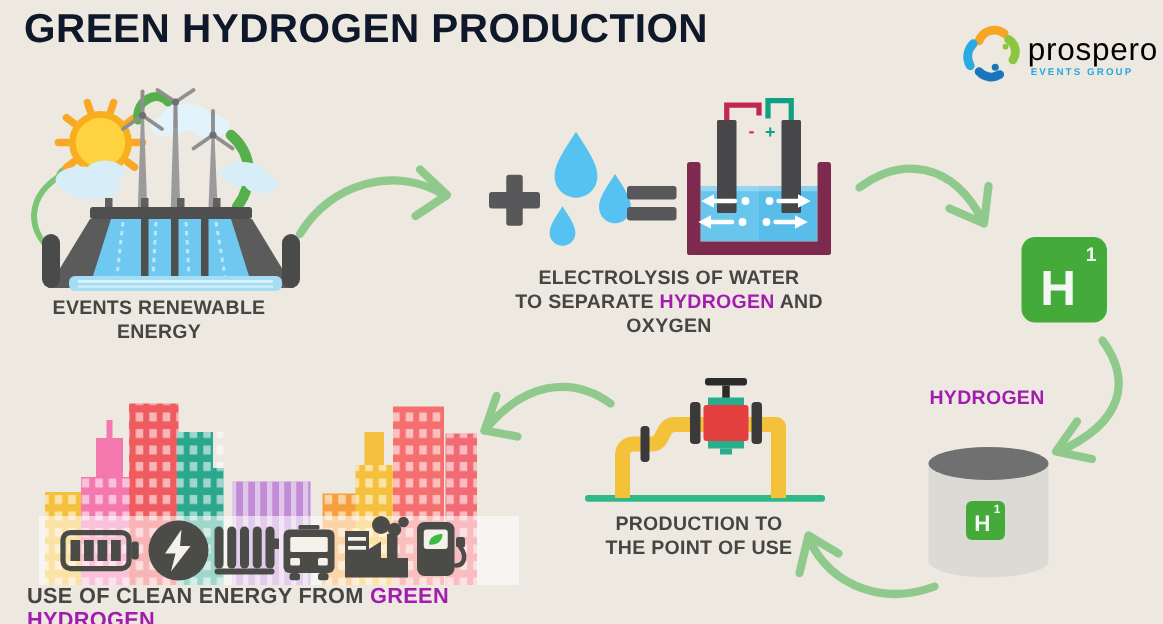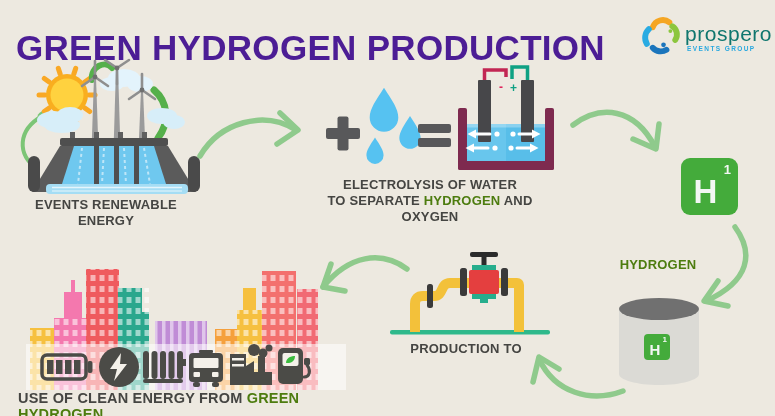--- a/index.html
+++ b/index.html
@@ -1,37 +1,37 @@
 <!DOCTYPE html>
 <html><head>
 <meta charset="utf-8">
 <style>
   html,body{margin:0;padding:0;}
   .canvas{position:relative;width:775px;height:416px;background:#EDE9E0;overflow:hidden;
           font-family:"Liberation Sans",sans-serif;}
   .abs{position:absolute;}
-  .title{left:16px;top:28px;font-size:35px;font-weight:800;color:#4c1d95;letter-spacing:0.3px;margin:0;}
+  .title{left:16px;top:4px;font-size:27px;font-weight:800;color:#0f172a;letter-spacing:0.3px;margin:0;}
   .lbl{font-weight:bold;color:#454542;font-size:13px;line-height:16px;text-align:center;letter-spacing:0.2px;}
-  .green-txt{color:#4d7c0f;}
+  .green-txt{color:#a21caf;}
   .logo{left:640px;top:8px;width:132px;height:58px;display:flex;align-items:center;}
   .logo-text{display:flex;flex-direction:column;margin-left:2px;}
-  .logo-name{font-size:21px;color:#0f766e;letter-spacing:0.5px;line-height:21px;}
+  .logo-name{font-size:21px;color:#000000;letter-spacing:0.5px;line-height:21px;}
   .logo-tag{font-size:6.5px;font-weight:bold;color:#29A8DF;letter-spacing:1.4px;margin-top:1px;padding-left:2px;}
   .h-tile{left:681px;top:158px;width:57px;height:57px;background:#44AB3B;border-radius:9px;}
   .h-tile .sym{position:absolute;left:0;right:8px;top:10px;bottom:0;display:flex;align-items:center;justify-content:center;
                font-size:33px;font-weight:bold;color:#F2F7F4;}
   .h-tile .num{position:absolute;top:4px;right:7px;font-size:13px;font-weight:bold;color:#F2F7F4;}
   .h-badge{left:644px;top:334px;width:26px;height:26px;background:#44AB3B;border-radius:4px;}
   .h-badge .sym{position:absolute;left:0;right:4px;top:4px;bottom:0;display:flex;align-items:center;justify-content:center;
                 font-size:15px;font-weight:bold;color:#F2F7F4;}
   .h-badge .num{position:absolute;top:1px;right:3px;font-size:8px;font-weight:bold;color:#F2F7F4;}
   .storage-lbl{left:602px;top:257px;width:112px;font-size:13px;line-height:15px;}
   .transport-lbl{left:390px;top:341px;width:152px;}
   .usage-lbl{left:18px;top:390px;width:360px;font-size:14.5px;text-align:left;}
-  .elec-lbl{left:300px;top:177px;width:260px;}
+  .elec-lbl{left:316px;top:177px;width:260px;}
   .renew-lbl{left:6px;top:197px;width:200px;}
 </style>
 </head>
 <body>
 
 <div class="canvas">
 
   <h1 class="abs title">GREEN HYDROGEN PRODUCTION</h1>
 
   <div class="abs logo">
@@ -244,20 +244,21 @@
       <rect x="84" y="15" width="24" height="5" fill="#27AE8D"></rect>
       <rect x="81" y="20" width="30" height="24" rx="2" fill="#E43F3F"></rect>
       <rect x="84" y="44" width="24" height="5" fill="#27AE8D"></rect>
       <rect x="92" y="49" width="8" height="4" fill="#27AE8D"></rect>
       <rect x="72" y="18" width="7" height="28" rx="2.5" fill="#3A3A3A"></rect>
       <rect x="113" y="18" width="7" height="28" rx="2.5" fill="#3A3A3A"></rect>
     </g>
   </svg>
   <div class="abs lbl transport-lbl">
     <div>PRODUCTION TO</div>
+    <div>THE POINT OF USE</div>
   </div>
 
   <svg class="abs" style="left:309px;top:247px;" width="106" height="60" viewBox="0 0 106 60">
     <g stroke="#8FCA8C" stroke-width="5.5" fill="none" stroke-linecap="round" stroke-linejoin="round">
       <path d="M98,22 C72,3 40,8 14,40"></path>
         <polyline points="36,44 14,40 22,17"></polyline>
     </g>
   </svg>
 
   <svg class="abs" style="left:26px;top:262px;" width="320" height="128" viewBox="0 0 320 128">

